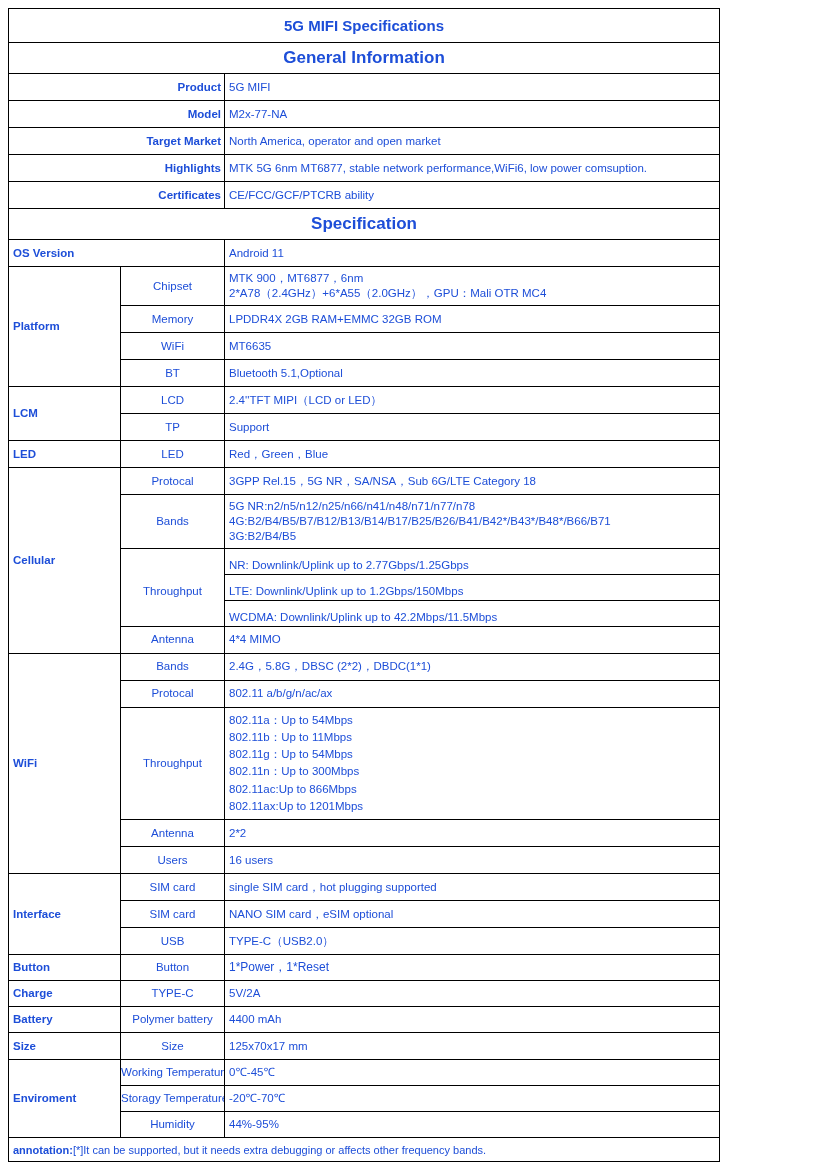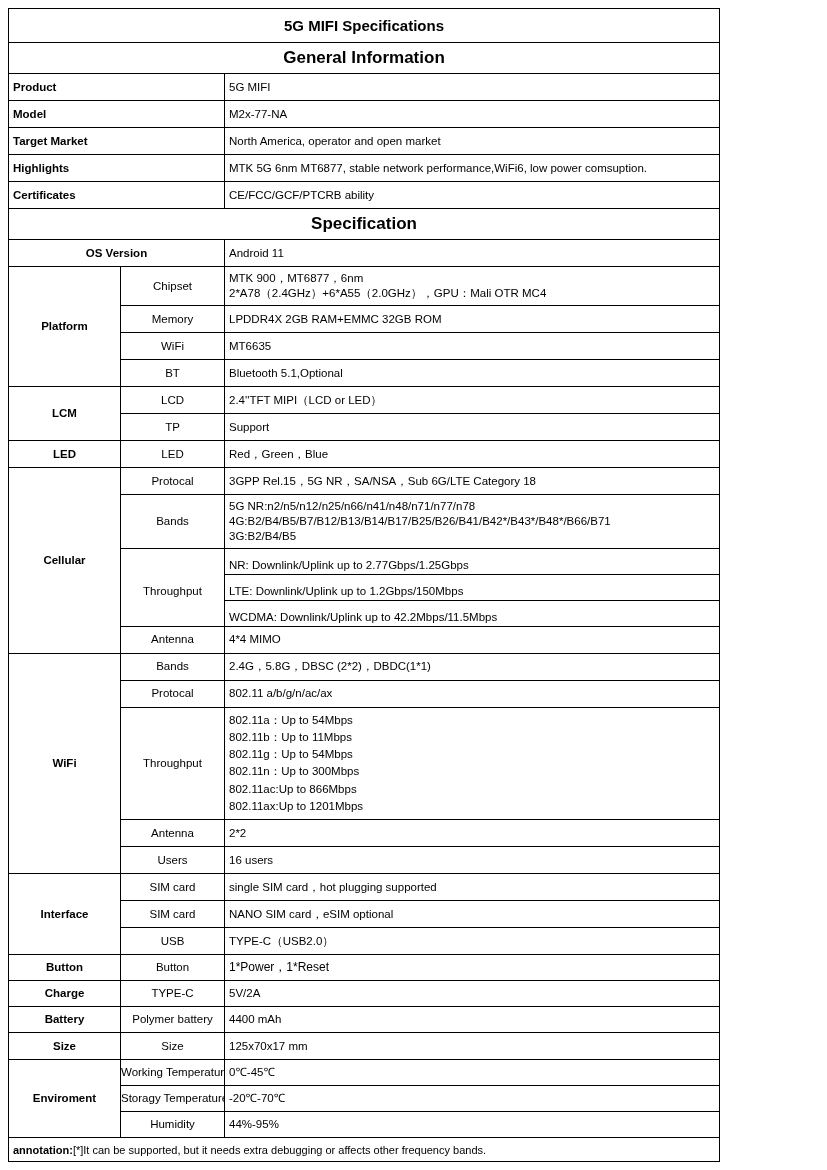--- a/index.html
+++ b/index.html
@@ -1,35 +1,35 @@
 <!DOCTYPE html>
 <html><head>
 <meta charset="utf-8">
 <style>
   html, body { margin: 0; padding: 0; background: #ffffff; }
   .sheet {
     width: 728px; height: 1170px; box-sizing: border-box;
     padding: 8px; background: #ffffff;
-    font-family: "Liberation Sans", sans-serif; color: #000000;
+    font-family: "Liberation Sans", sans-serif; color: #1d4ed8;
   }
   table.spec { border-collapse: collapse; width: 100%; table-layout: fixed; }
   td {
     border: 1px solid #000000;
     font-size: 11.5px;
     padding: 4px;
     vertical-align: middle;
     overflow: hidden;
     height: 27px;
     box-sizing: border-box;
     line-height: 1.3;
   }
   tr.title-row td { font-size: 15px; font-weight: bold; text-align: center; height: 34px; }
   tr.heading-row td { font-size: 17px; font-weight: bold; text-align: center; height: 28px; }
-  td.glabel { font-weight: bold; padding-right: 3px; }
-  td.cat { text-align: center; font-weight: bold; margin-left: 20px; }
+  td.glabel { text-align: right; font-weight: bold; padding-right: 3px; }
+  td.cat { font-weight: bold; margin-left: 20px; }
   td.sub { text-align: center; }
   td.val { text-align: left; }
   td.multiline { white-space: pre-line; margin-left: 12px; }
   td.wifi-tp { white-space: pre-line; line-height: 1.5; height: 112px; }
   tr.tight td { height: 21px; padding-top: 9px; padding-bottom: 1px; }
   td.clip { white-space: nowrap; text-align: center; padding-left: 0; padding-right: 0; }
   tr.short td { height: 26px; }
   td.small-val { font-size: 12px; }
   tr.annot-row td { height: 24px; font-size: 11px; padding: 3px 4px; }
   .bold { font-weight: bold; }

